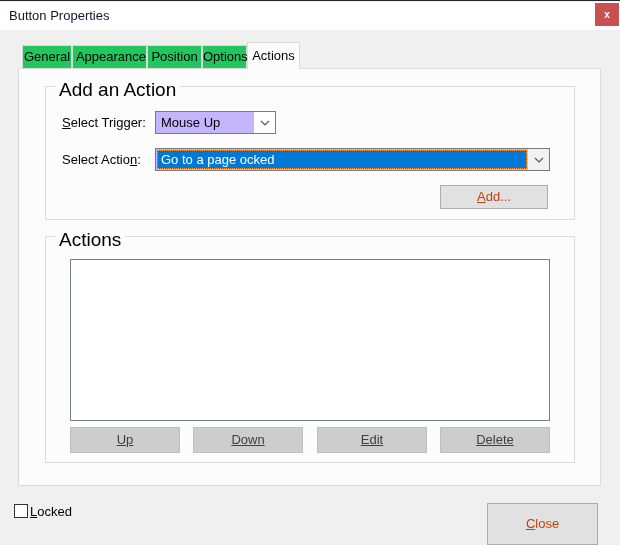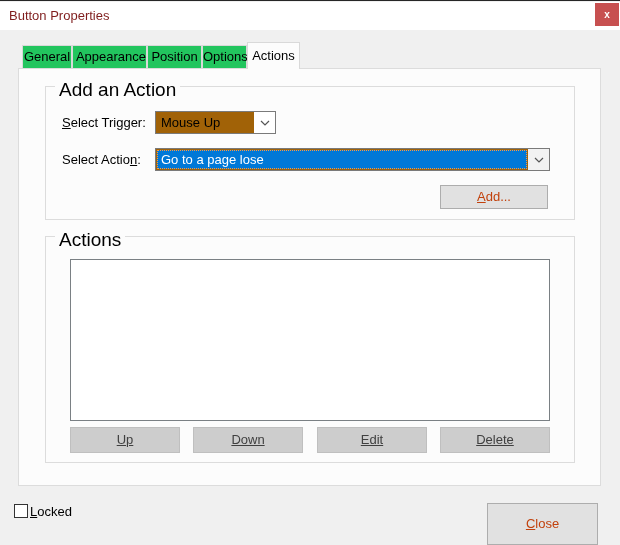--- a/index.html
+++ b/index.html
@@ -6,21 +6,21 @@
   html, body { width: 620px; height: 545px; }
   body { font-family: "Liberation Sans", "DejaVu Sans", sans-serif; font-size: 13px; color: #000; }
 
   #window {
     position: relative; width: 620px; height: 545px;
     background: #f0f0f0; border-top: 1px solid #262626; overflow: hidden;
   }
 
   
   .titlebar { position: absolute; left: 0; top: 1px; width: 620px; height: 28px; background: #ffffff; }
-  .title-text { position: absolute; left: 9px; top: 6px; font-size: 13px; color: #7f1d1d; }
+  .title-text { position: absolute; left: 9px; top: 6px; font-size: 13px; color: #0f172a; }
   .close-btn {
     position: absolute; right: 1px; top: 1px; width: 24px; height: 23px;
     background: #c75050; color: #ffffff; text-align: center; line-height: 23px;
     font-size: 10px; font-weight: bold; cursor: default;
   }
 
   
   .tab {
     position: absolute; top: 44px; height: 24px; background: #22c55e;
     border: 1px solid #d9d9d9; border-bottom: none;
@@ -50,21 +50,21 @@
     padding: 0 4px; font-size: 19px; white-space: nowrap;
   }
 
   .field-label { position: absolute; font-size: 13px; white-space: nowrap; z-index: 5; }
   .lbl-trigger { left: 62px; top: 114px; }
   .lbl-action  { left: 62px; top: 151px; }
   .ak { text-decoration: underline; }
 
   
   .combo {
-    position: absolute; height: 23px; background: #a16207;
+    position: absolute; height: 23px; background: #c4b5fd;
     border: 1px solid #7a7a7a; z-index: 5;
   }
   .combo-trigger { left: 155px; top: 110px; width: 121px; }
   .combo-action  { left: 155px; top: 147px; width: 395px; }
   .combo-chevron {
     position: absolute; right: 0; top: 0; width: 21px; height: 21px;
     display: flex; align-items: center; justify-content: center; background: #f2f2f2;
   }
   .combo-trigger .combo-chevron { background: #ffffff; }
   .combo-text {
@@ -134,21 +134,21 @@
     <span class="combo-chevron">
       <svg width="10" height="6" viewBox="0 0 10 6">
           <polyline points="1,1 5,5 9,1" fill="none" stroke="#555" stroke-width="1.2"></polyline>
         </svg>
     </span>
   </div>
 
   <span class="field-label lbl-action"><span>Select Actio</span><span class="ak">n</span><span>:</span></span>
 
   <div class="combo combo-action">
-    <span class="combo-text selected">Go to a page lose</span>
+    <span class="combo-text selected">Go to a page ocked</span>
     <span class="combo-chevron">
       <svg width="10" height="6" viewBox="0 0 10 6">
           <polyline points="1,1 5,5 9,1" fill="none" stroke="#555" stroke-width="1.2"></polyline>
         </svg>
     </span>
   </div>
 
   <button class="btn btn-add"><span class="ak">A</span><span>dd...</span></button>
 
   <div class="groupbox gb-actions">

